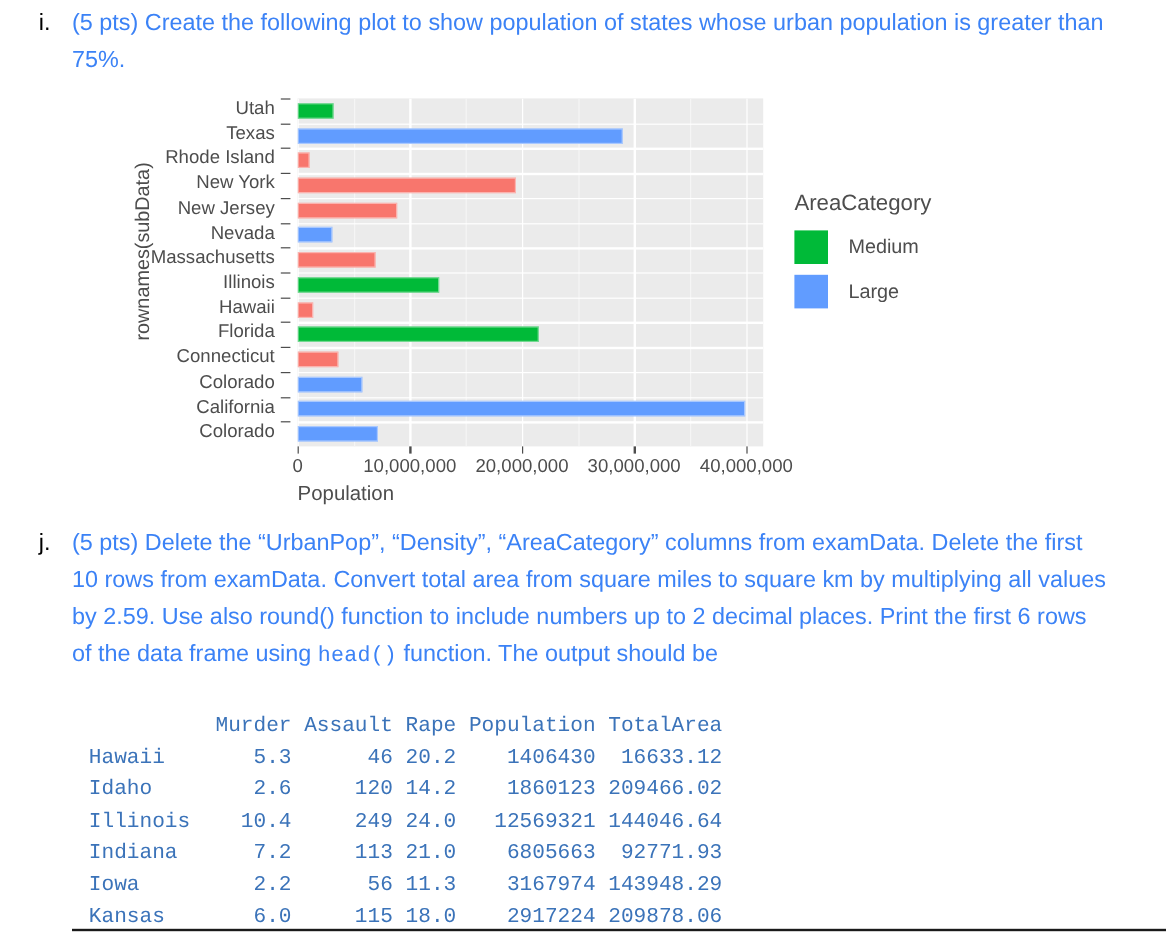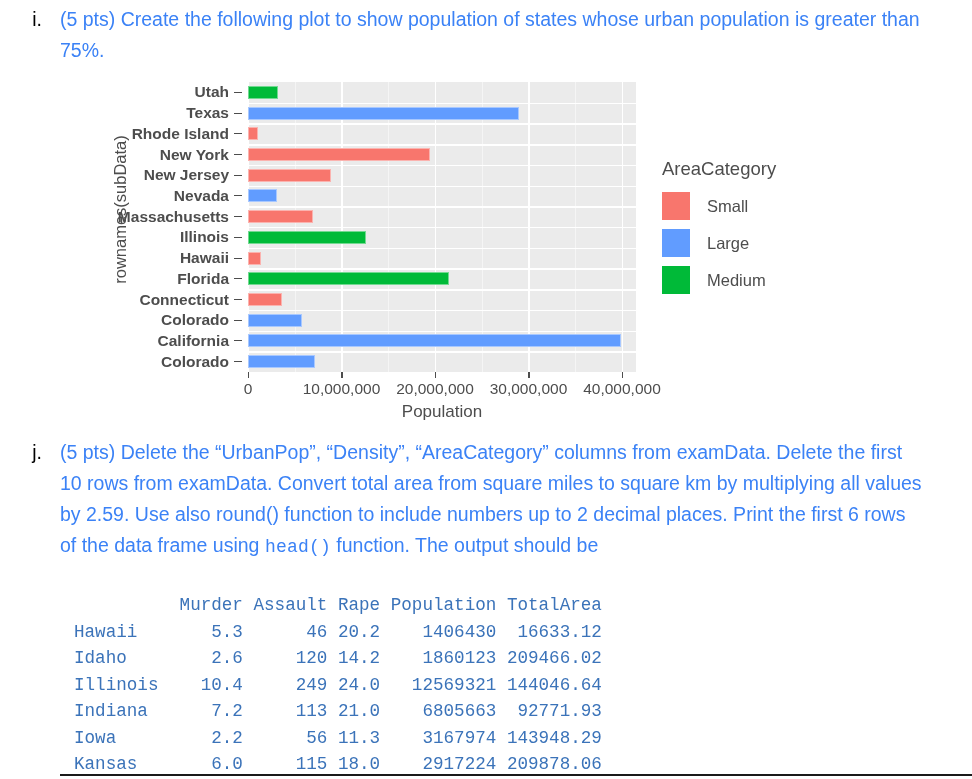--- a/index.html
+++ b/index.html
@@ -79,27 +79,25 @@
     left: 20px;
     top: 10px;
     width: 142px;
     height: 290px;
     display: flex;
     flex-direction: column;
   }
   .y-tick-row {
     flex: 1 1 0;
     display: flex;
-    align-items: center;
     justify-content: flex-end;
     font-size: 15.5px;
     color: #4d4d4d;
     white-space: nowrap;
     padding-right: 4px;
-    font-weight: bold;
   }
   .y-tick-dash {
     display: inline-block;
     width: 8px;
     margin-left: 5px;
     border-top: 1.4px solid #4d4d4d;
   }
 
   
   #plot-panel {
@@ -178,21 +176,20 @@
     font-size: 15.5px;
     color: #4d4d4d;
     transform: translateX(-50%);
     white-space: nowrap;
   }
   #x-axis-title {
     position: absolute;
     left: 164px;
     top: 330px;
     width: 388px;
-    text-align: center;
     font-size: 17px;
     color: #4d4d4d;
   }
 
   
   #legend {
     position: absolute;
     left: 578px;
     top: 86px;
     width: 220px;
@@ -398,30 +395,26 @@
         <div class="x-tick-label" style="left: 230.988px;">20,000,000</div>
         <div class="x-tick-label" style="left: 324.482px;">30,000,000</div>
         <div class="x-tick-label" style="left: 417.976px; text-align: center;">40,000,000</div>
       </div>
     <div id="x-axis-title">Population</div>
 
     <div id="legend">
       <div id="legend-title">AreaCategory</div>
       <div id="legend-items">
           <div class="legend-item">
-            <div class="legend-swatch" style="background: rgb(248, 118, 109);"></div>
-            <div class="legend-label">Small</div>
+            <div class="legend-swatch" style="background: rgb(0, 186, 56);"></div>
+            <div class="legend-label">Medium</div>
           </div>
           <div class="legend-item">
             <div class="legend-swatch" style="background: rgb(97, 156, 255);"></div>
             <div class="legend-label">Large</div>
-          </div>
-          <div class="legend-item">
-            <div class="legend-swatch" style="background: rgb(0, 186, 56);"></div>
-            <div class="legend-label">Medium</div>
           </div>
         </div>
     </div>
 
   </div>
 </div>
 
 <div class="q-block" id="q-j">
   <div class="q-marker">j.</div>
   <div class="q-body"><span>(5 pts) Delete the “UrbanPop”, “Density”, “AreaCategory” columns from examData. Delete the first 10 rows from examData. Convert total area from square miles to square km by multiplying all values by 2.59. Use also round() function to include numbers up to 2 decimal places. Print the first 6 rows of the data frame using </span><span class="mono-inline">head()</span><span> function. The output should be</span></div>

